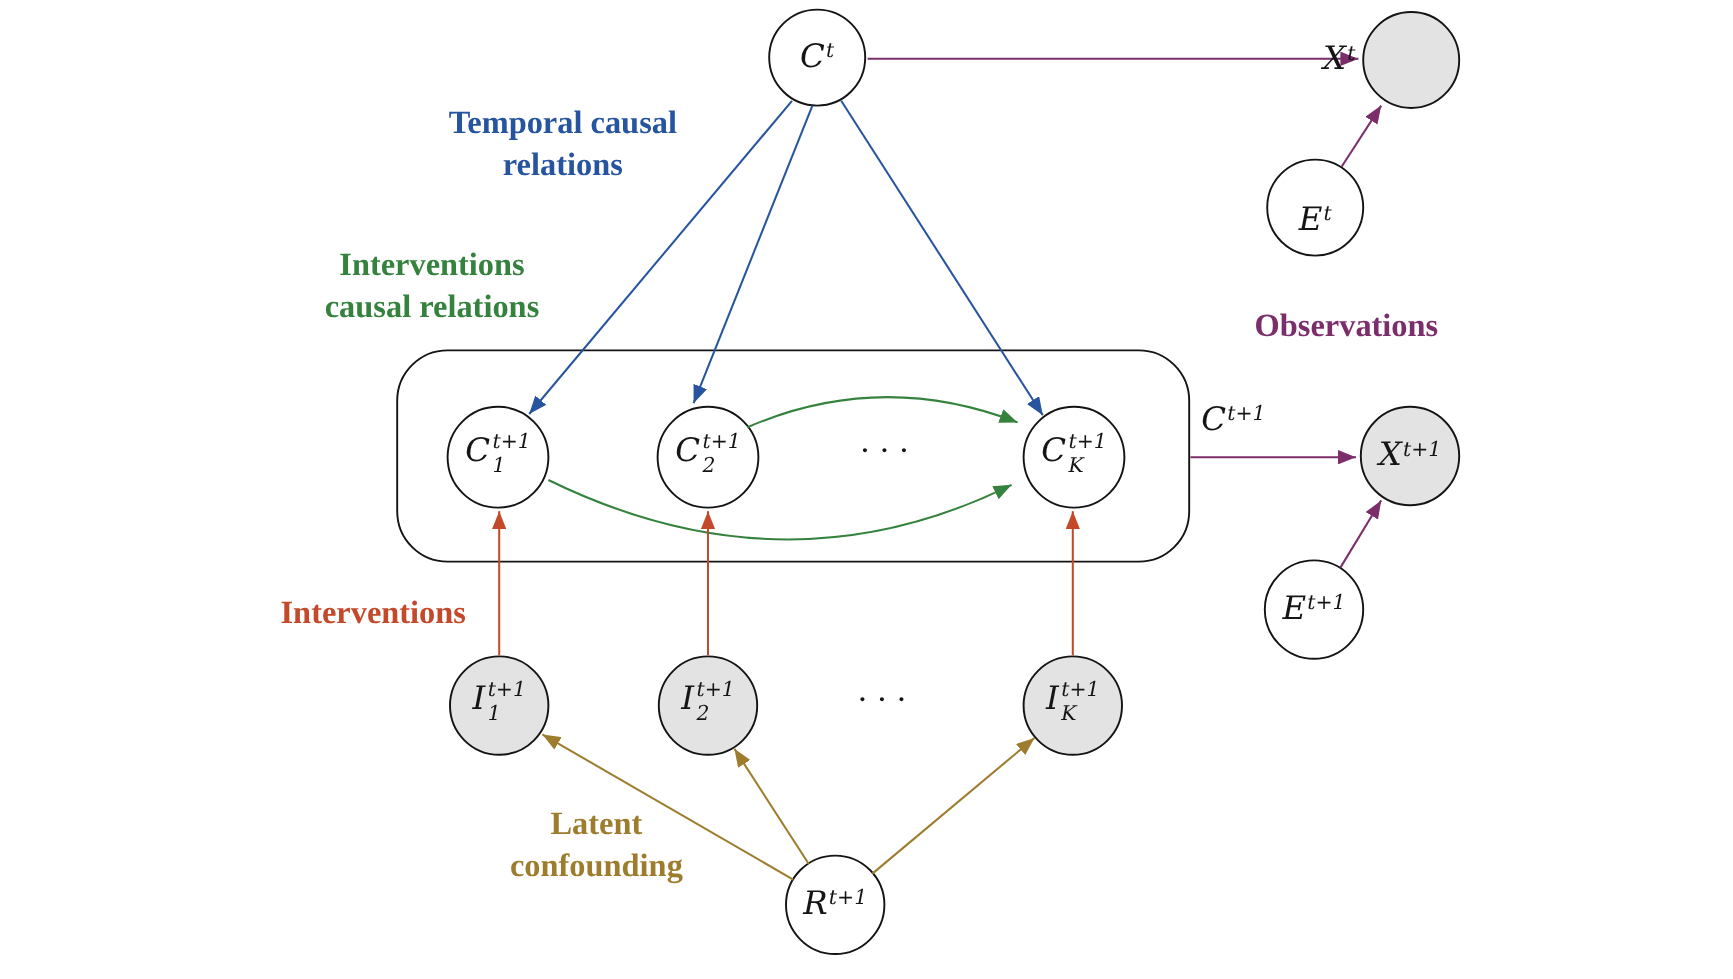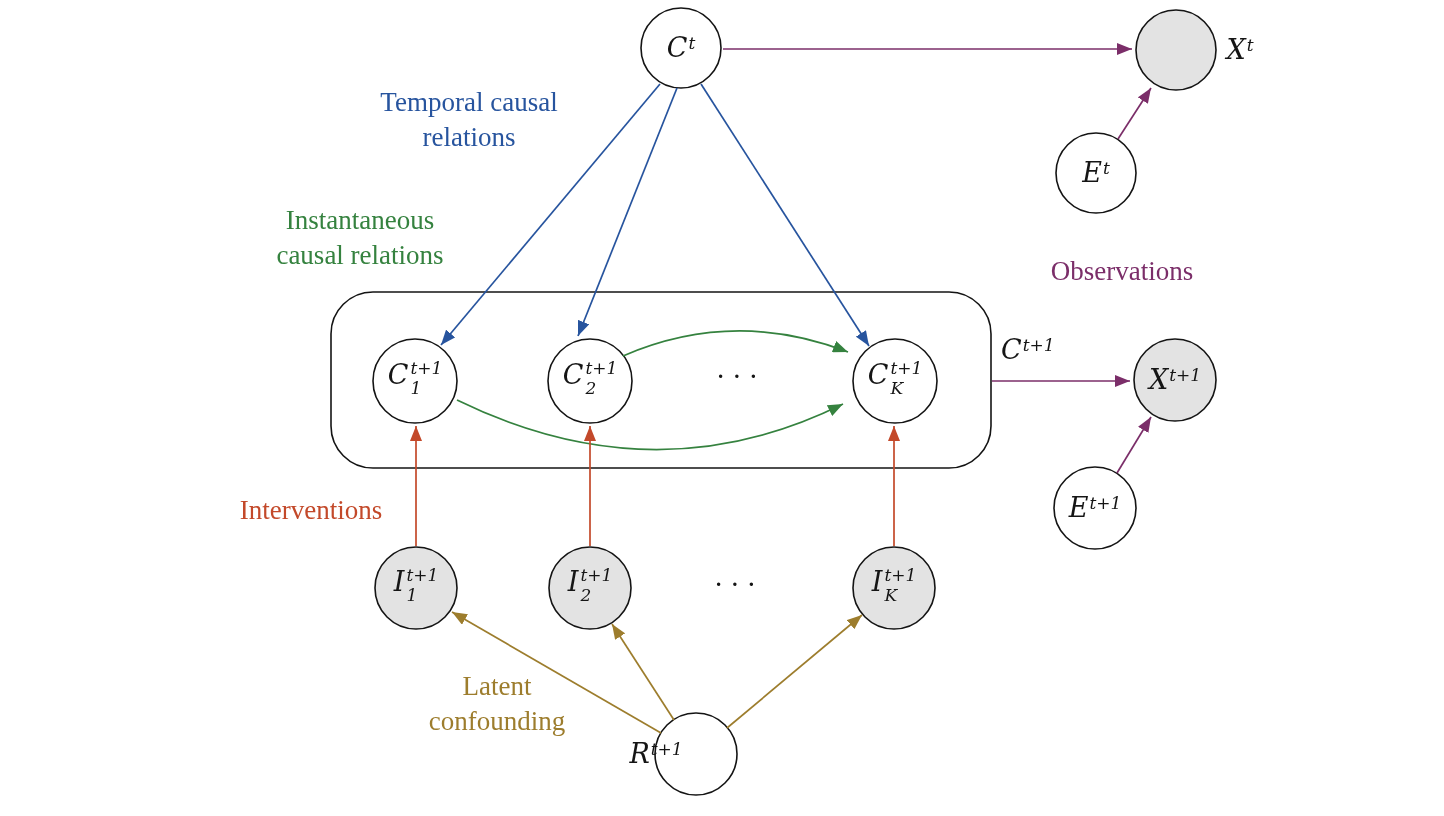--- a/index.html
+++ b/index.html
@@ -35,21 +35,21 @@
     vertical-align:middle;font-size:17px;line-height:1;margin-left:2px;gap:3px;
     transform:translateY(-1px);
   }
   .floating-math{
     position:absolute;transform:translateY(-55%);
     font-family:"DejaVu Serif",serif;font-style:italic;color:var(--c-text);
     white-space:nowrap;line-height:1;text-align:center;
   }
   .anno{
     position:absolute;transform:translateX(-50%);
-    font-size:27px;line-height:35px;text-align:center;
+    font-size:27px;line-height:35px;text-align:center;font-weight:bold;
   }
   .anno-temporal{color:var(--c-temporal);}
   .anno-instantaneous{color:var(--c-instantaneous);}
   .anno-observations{color:var(--c-observations);white-space:nowrap;}
   .anno-interventions{color:var(--c-interventions);white-space:nowrap;}
   .anno-confounding{color:var(--c-confounding);}
   .dots{
     position:absolute;transform:translate(-50%,-50%);
     font-family:"DejaVu Serif",serif;color:var(--c-text);
     font-size:26px;letter-spacing:8px;line-height:1;
@@ -111,24 +111,24 @@
     <path class="edge" d="M894,546 L894,426" style="stroke:var(--c-interventions)" marker-end="url(#m-interventions)"></path>
 
     <path class="edge" d="M661,733 L452,612" style="stroke:var(--c-confounding)" marker-end="url(#m-confounding)"></path>
     <path class="edge" d="M674,720 L612,624" style="stroke:var(--c-confounding)" marker-end="url(#m-confounding)"></path>
     <path class="edge" d="M727,728 L862,615" style="stroke:var(--c-confounding)" marker-end="url(#m-confounding)"></path>
   </svg>
 
   <div class="node-label" style="left:681px;top:48px">
     <span class="mbase">C</span><span class="msup">t</span>
   </div>
-  <div class="node-label" style="left:1240px;top:50px">
+  <div class="node-label" style="left:1116px;top:50px">
     <span class="mbase">X</span><span class="msup">t</span>
   </div>
-  <div class="node-label" style="left:1096px;top:173px">
+  <div class="node-label" style="left:1096px;top:184px">
     <span class="mbase">E</span><span class="msup">t</span>
   </div>
 
   <div class="node-label" style="left:415px;top:381px">
     <span class="mbase">C</span><span class="stack">
         <span>t+1</span>
         <span>1</span>
       </span>
   </div>
   <div class="node-label" style="left:590px;top:381px">
@@ -163,30 +163,30 @@
         <span>2</span>
       </span>
   </div>
   <div class="node-label" style="left:894px;top:588px">
     <span class="mbase">I</span><span class="stack">
         <span>t+1</span>
         <span>K</span>
       </span>
   </div>
 
-  <div class="node-label" style="left:656px;top:754px">
+  <div class="node-label" style="left:696px;top:754px">
     <span class="mbase">R</span><span class="msup">t+1</span>
   </div>
 
   <div class="floating-math" style="left:1001px;top:351px">
     <span class="mbase">C</span><span class="msup">t+1</span>
   </div>
 
   <div class="dots" style="left:741px;top:376px">···</div>
   <div class="dots" style="left:739px;top:584px">···</div>
 
   <div class="anno anno-temporal" style="left:469px;top:85px;width:232px">Temporal causal relations</div>
-  <div class="anno anno-instantaneous" style="left:360px;top:203px;width:214px">Instantaneous causal relations</div>
+  <div class="anno anno-instantaneous" style="left:360px;top:203px;width:214px">Interventions causal relations</div>
   <div class="anno anno-interventions" style="left:311px;top:493px">Interventions</div>
   <div class="anno anno-observations" style="left:1122px;top:254px">Observations</div>
   <div class="anno anno-confounding" style="left:497px;top:669px;width:166px">Latent confounding</div>
 
 </div>
 
 </body></html>

